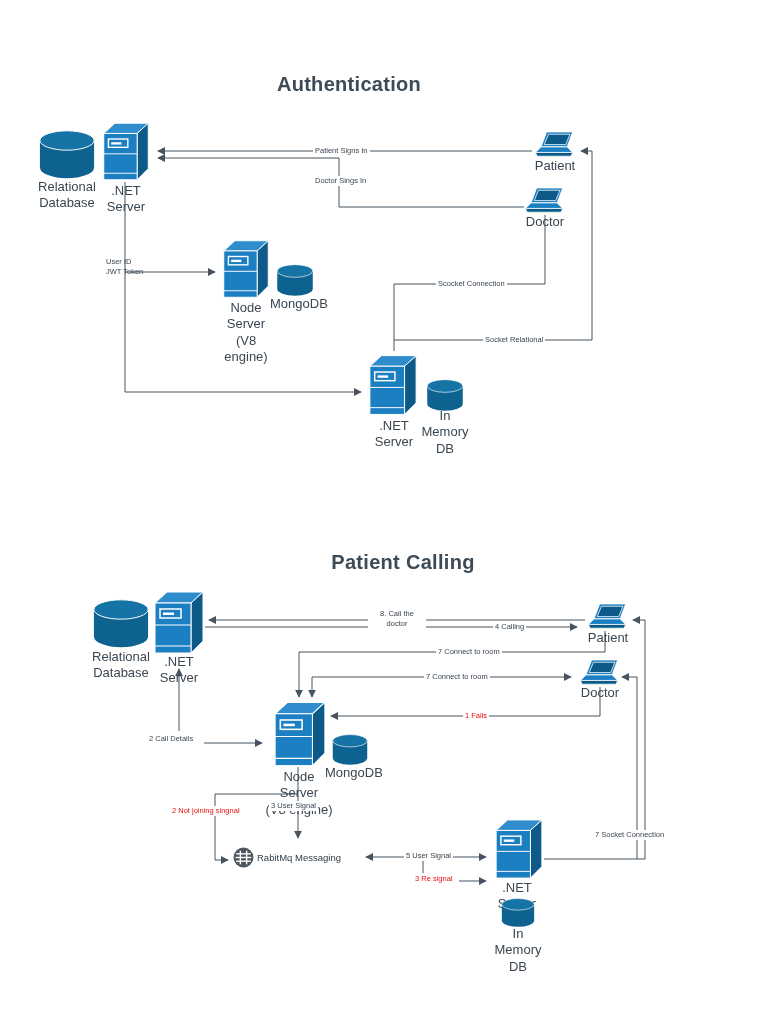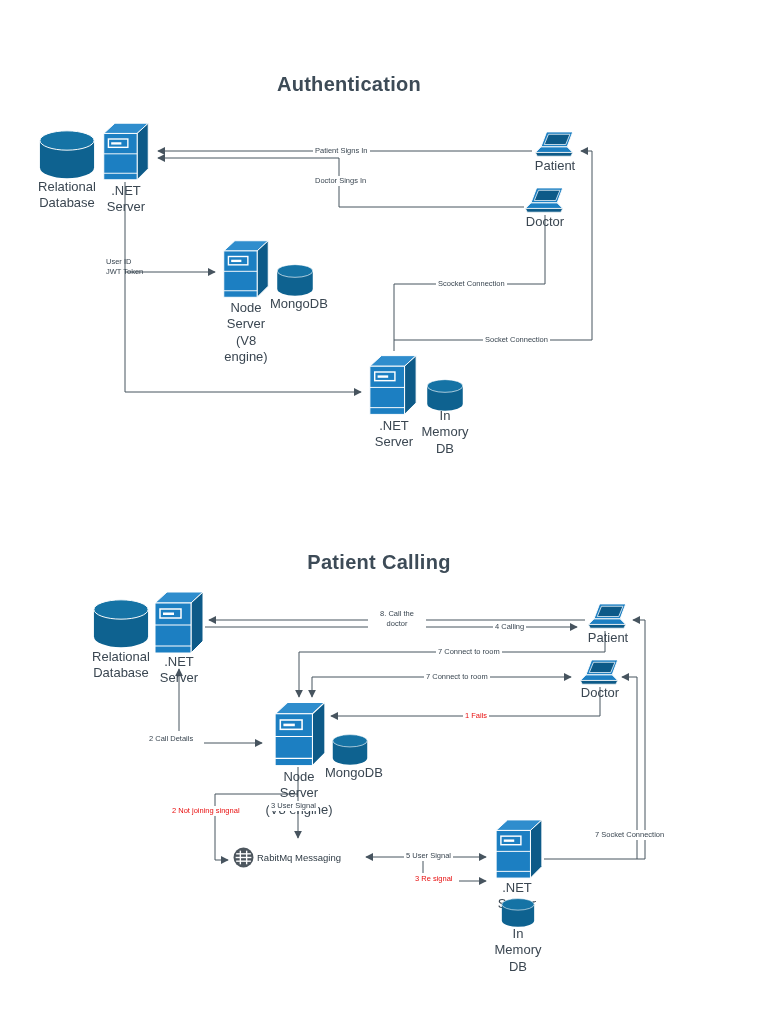--- a/index.html
+++ b/index.html
@@ -138,23 +138,23 @@
       <use href="#ic-cyl"></use>
     </svg>
   <div class="nlabel" style="left:419px;top:408px;width:52px">In Memory
 DB</div>
 
   <div class="elabel" style="left:313px;top:146px">Patient Signs In</div>
   <div class="elabel" style="left:313px;top:176px">Doctor Sings In</div>
   <div class="elabel nobg" style="left:106px;top:257px">User ID
 JWT Token</div>
   <div class="elabel" style="left:436px;top:279px">Scocket Connection</div>
-  <div class="elabel" style="left:483px;top:335px">Socket Connection</div>
-
-  <div class="dtitle" style="left:264px;top:551px;width:230px">Patient Calling</div>
+  <div class="elabel" style="left:483px;top:335px">Socket Relational</div>
+
+  <div class="dtitle" style="left:288px;top:551px;width:230px">Patient Calling</div>
 
   <svg class="abs" style="left:92px;top:598px" width="58" height="52">
       <use href="#ic-cyl"></use>
     </svg>
   <div class="nlabel" style="left:83px;top:649px;width:76px">Relational
 Database</div>
 
   <svg class="abs" style="left:152px;top:591px" width="54" height="63">
       <use href="#ic-server"></use>
     </svg>

